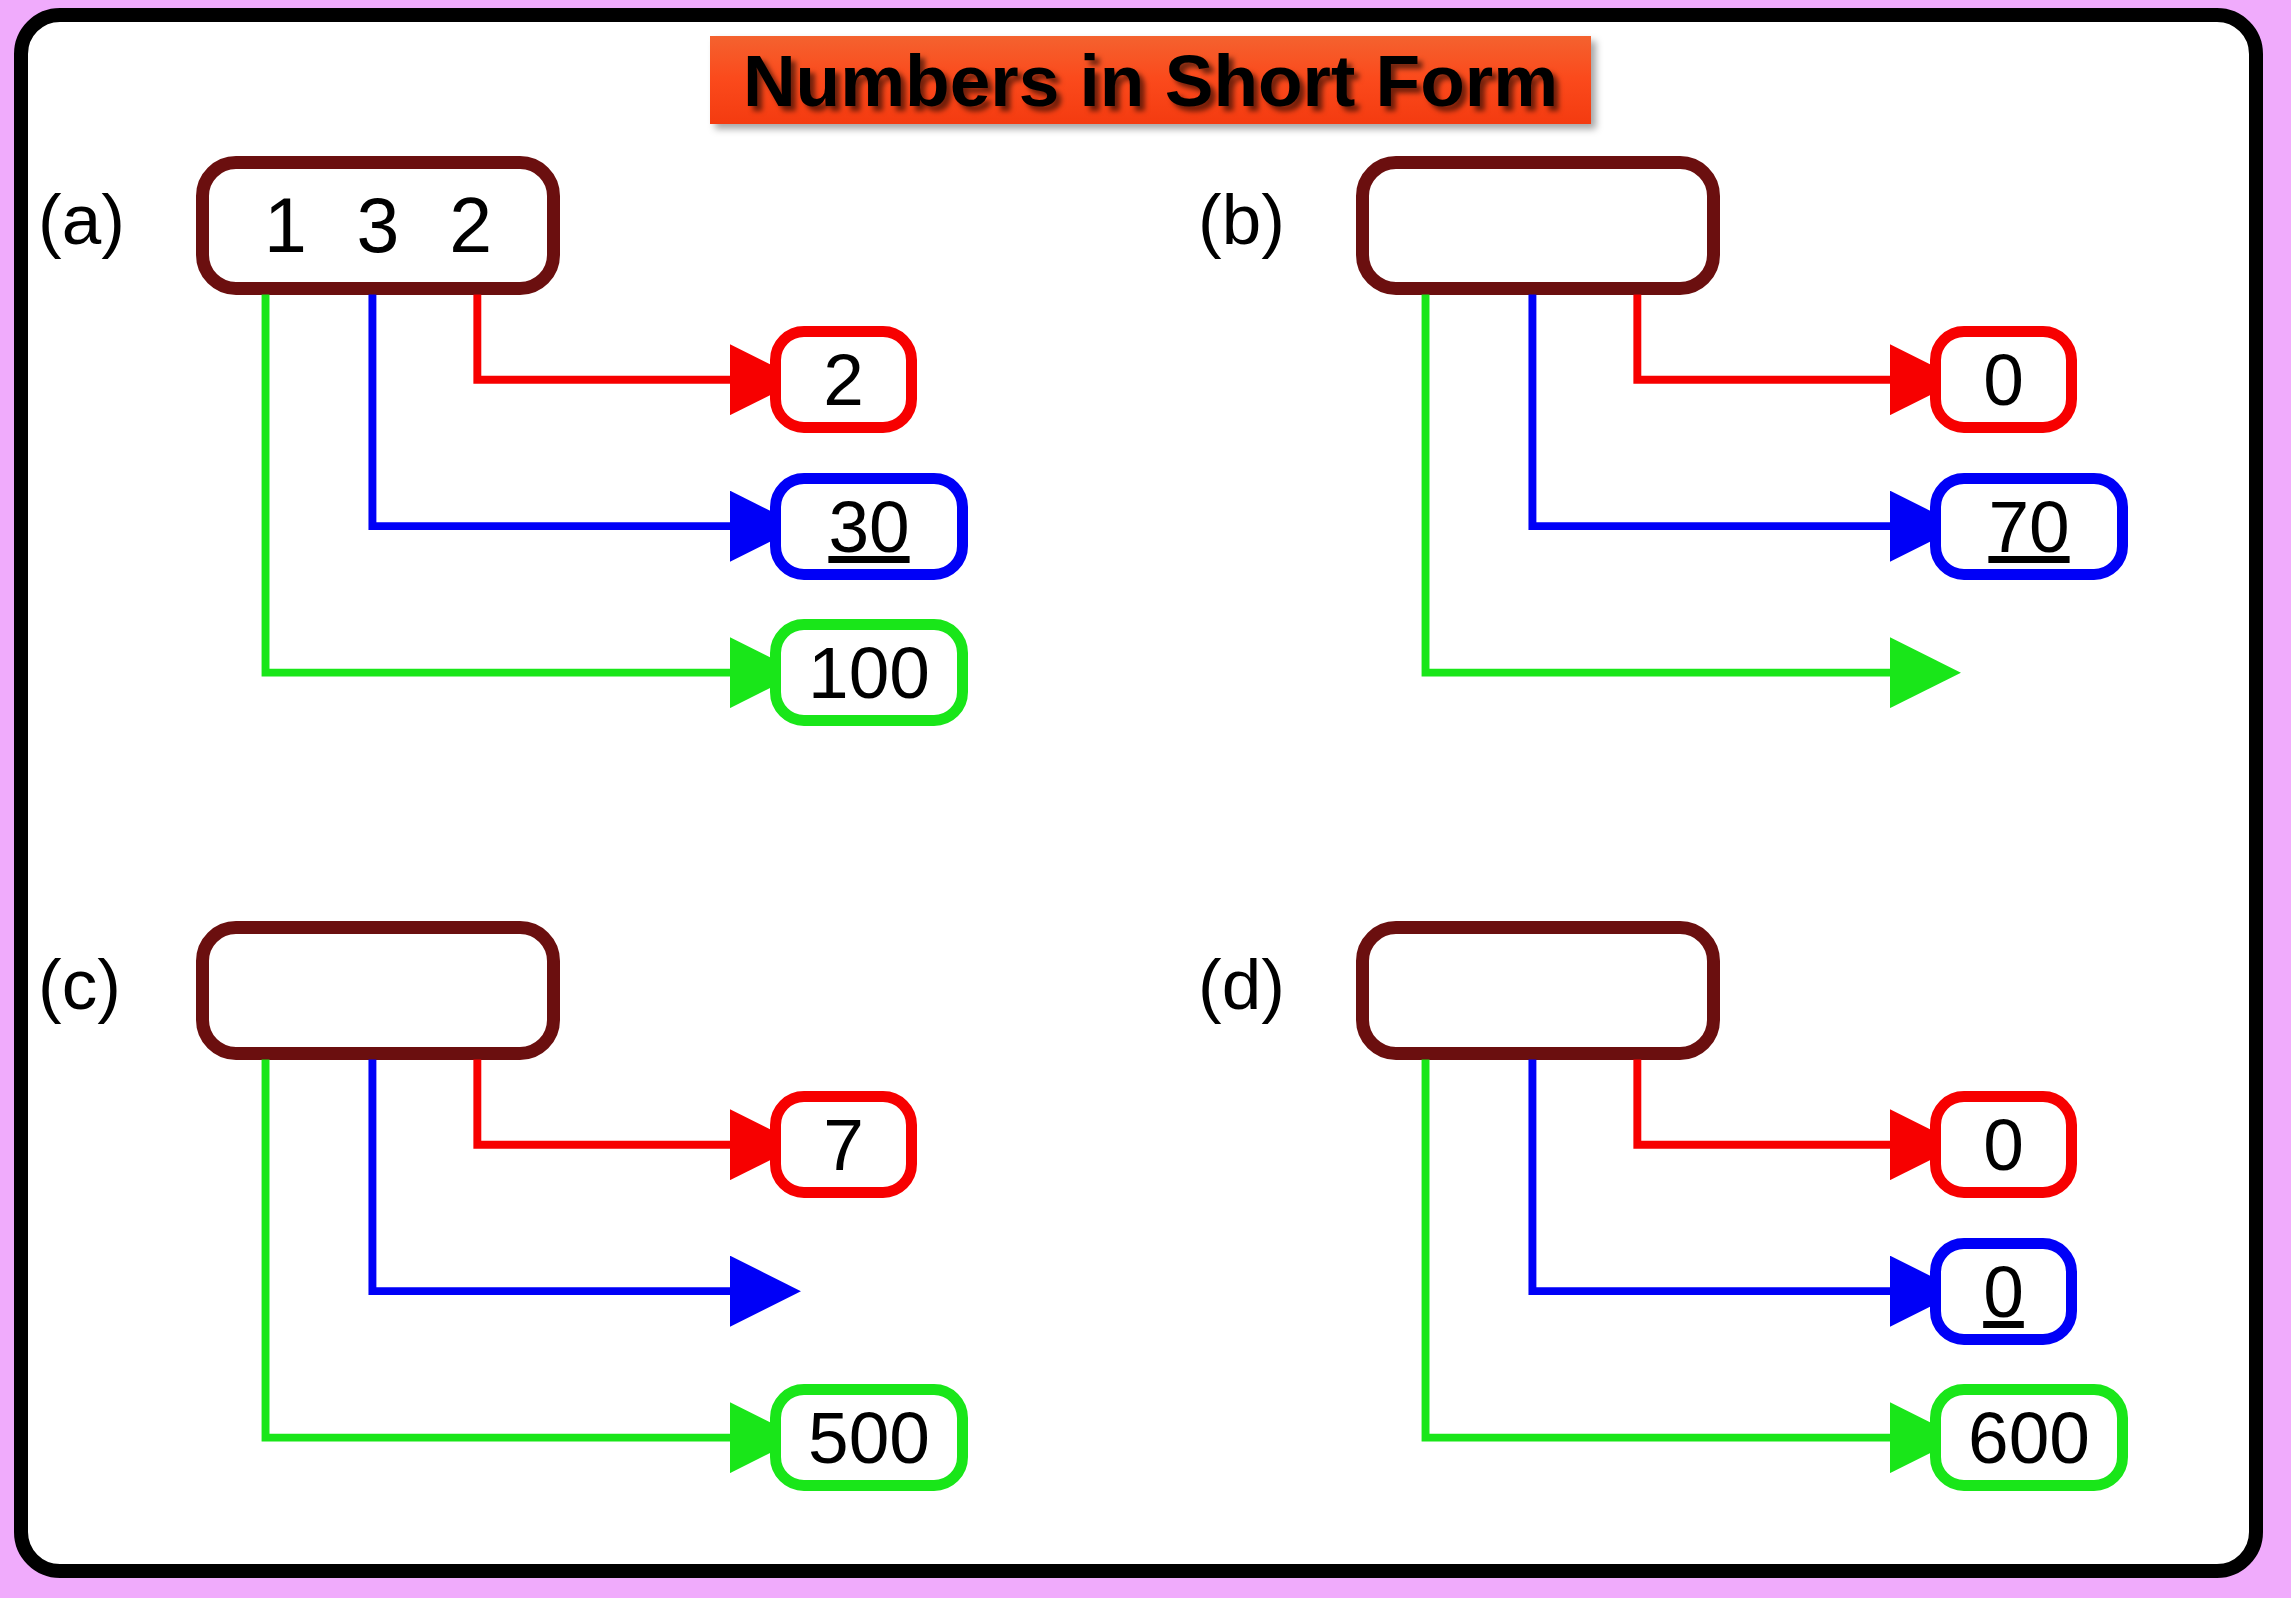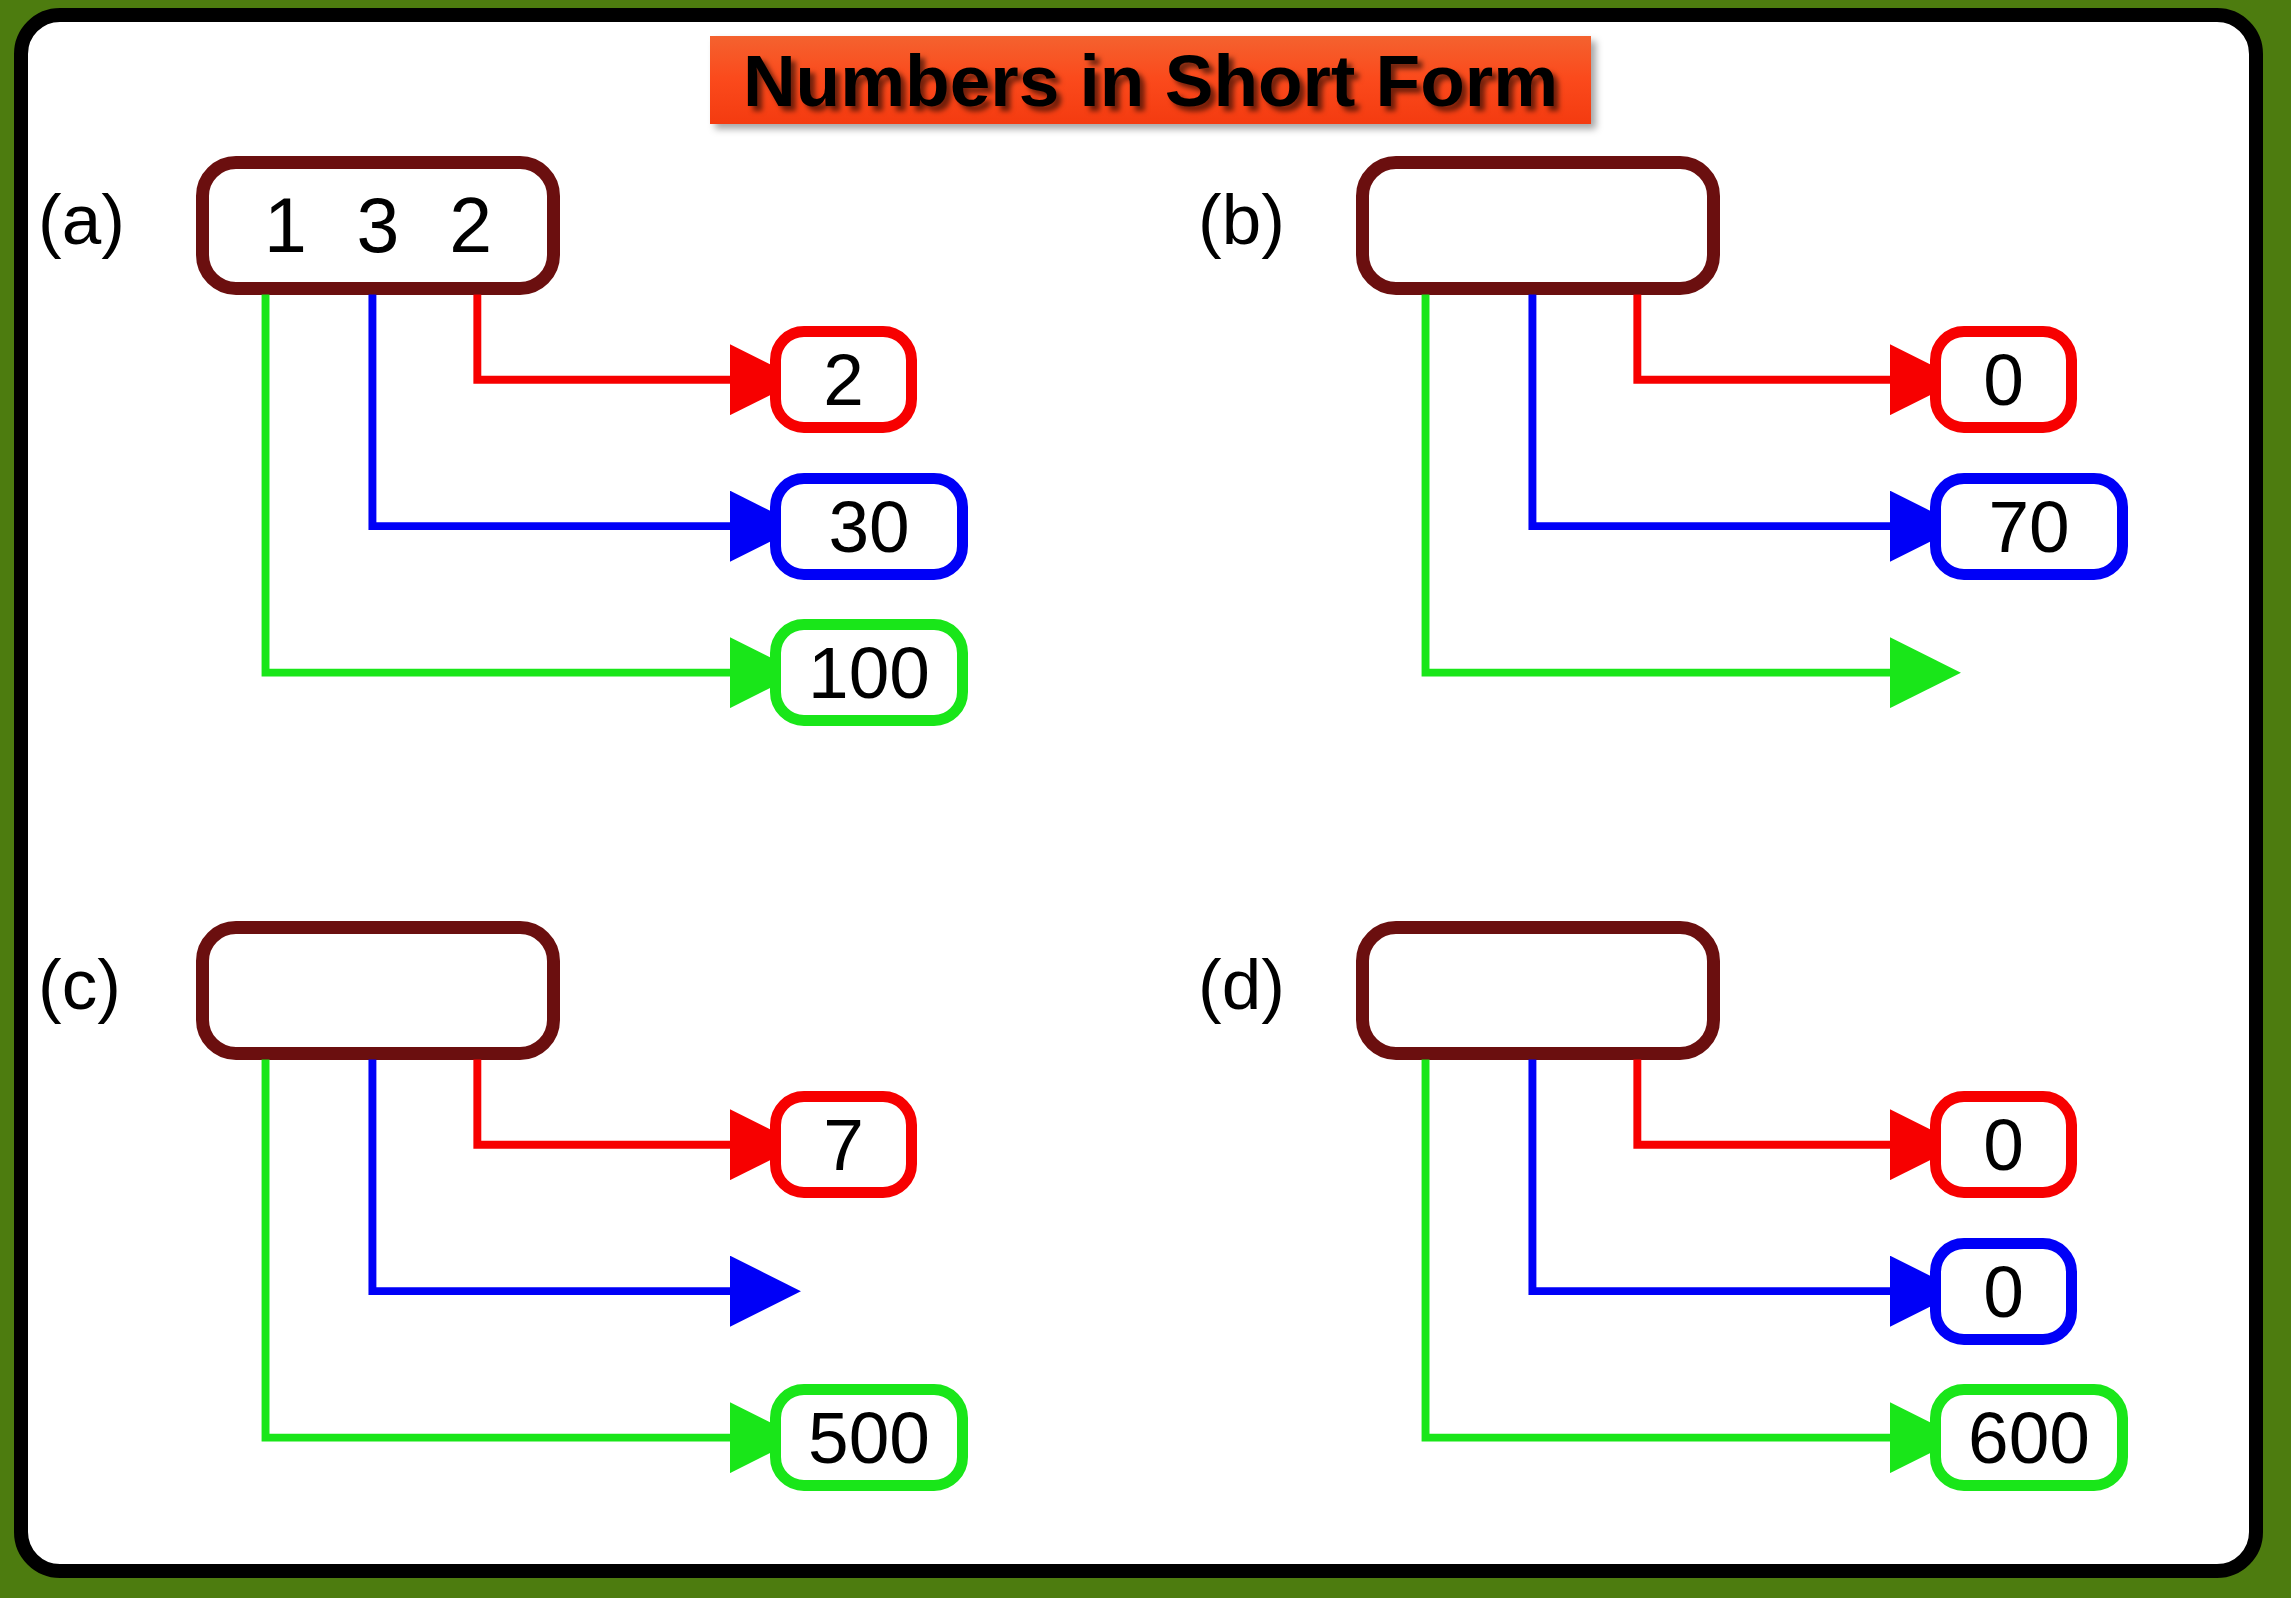--- a/index.html
+++ b/index.html
@@ -11,21 +11,21 @@
     width: 2292px;
     height: 1599px;
     font-family: "Liberation Sans", sans-serif;
     overflow: hidden;
   }
 
   #page {
     position: relative;
     width: 2292px;
     height: 1599px;
-    background: #4d7c0f;
+    background: #f0abfc;
     text-align: center;
   }
 
   
   .outer-frame {
     position: absolute;
     left: 14px;
     top: 8px;
     width: 2249px;
     height: 1570px;
@@ -137,20 +137,21 @@
     left: 752px;
     top: 170px;
     width: 147px;
     border-color: #f70000;
   }
   .ans-tens {
     left: 752px;
     top: 317px;
     width: 147px;
     border-color: #0000f7;
+    text-decoration: underline;
   }
   .ans-hundreds {
     left: 752px;
     top: 463px;
     width: 198px;
     border-color: #19e619;
   }
   .ans-tens.wide  { width: 198px; }
 </style>
 </head>

